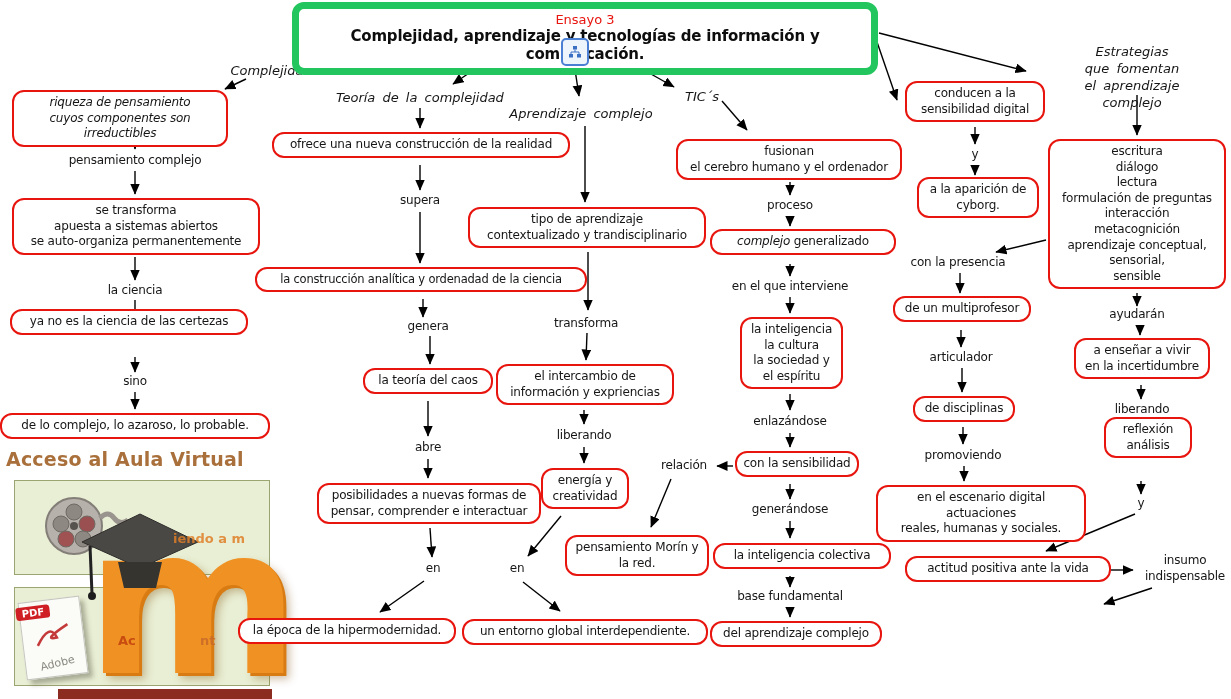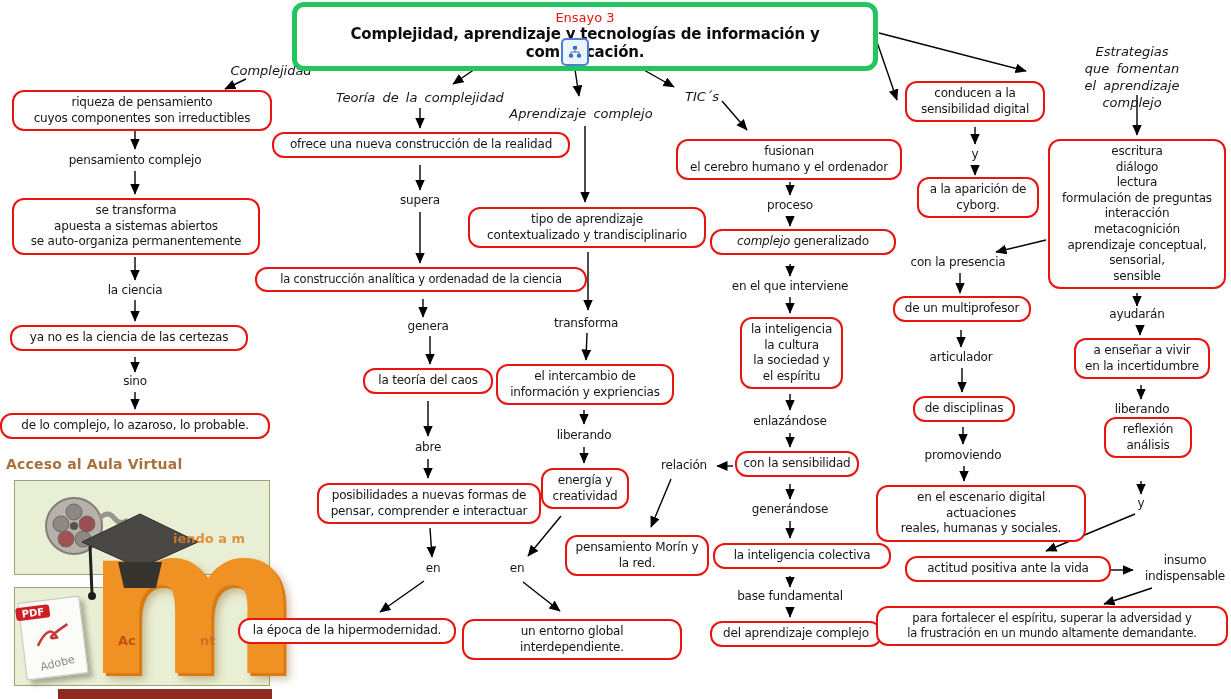--- a/index.html
+++ b/index.html
@@ -1,21 +1,21 @@
 <!DOCTYPE html>
 <html><head>
 <meta charset="utf-8">
 <style>
   html,body{margin:0;padding:0;background:#fff;}
   #canvas{position:relative;width:1231px;height:699px;overflow:hidden;
           font-family:"DejaVu Sans","Liberation Sans",sans-serif;background:#fff;}
 
   
   #bgpage{position:absolute;left:0;top:440px;width:280px;height:259px;z-index:1;}
-  .aula-heading{position:absolute;left:6px;top:16px;font-size:14px;font-weight:bold;color:#a9703c;letter-spacing:.2px;}
+  .aula-heading{position:absolute;left:6px;top:8px;font-size:19px;font-weight:bold;color:#a9703c;letter-spacing:.2px;}
   .panel{position:absolute;left:14px;width:254px;background:#e9efd4;border:1px solid #9ba571;}
   #panel1{top:40px;height:93px;}
   #panel2{top:147px;height:97px;}
   .maroon-bar{position:absolute;left:58px;top:249px;width:214px;height:10px;background:#8c2b20;}
   .frag{position:absolute;color:#e07f28;font-weight:bold;font-size:13px;opacity:.85;}
   #moodle-m{position:absolute;left:86px;top:60px;font-size:205px;font-weight:bold;line-height:1;
             color:#f09123;text-shadow:3px 3px 0 #d87b12,6px 6px 8px rgba(120,70,0,.35);}
   #grad-cap{position:absolute;left:70px;top:62px;}
   #film-reel{position:absolute;left:42px;top:52px;}
   #pdf-icon{position:absolute;left:16px;top:155px;width:80px;height:95px;}
@@ -27,21 +27,21 @@
 
   
   #edges{position:absolute;left:0;top:0;z-index:2;}
   #nodes{position:absolute;left:0;top:0;width:100%;height:100%;z-index:3;pointer-events:none;}
   .node{position:absolute;color:#161616;font-size:12px;line-height:1.3;letter-spacing:-0.2px;
         white-space:pre-line;text-align:center;pointer-events:auto;}
   .node.box{background:#fff;border:2.5px solid #e8140e;border-radius:12px;padding:3px 6px;box-sizing:border-box;}
   .node.label,.node.branch{transform:translate(-50%,-50%);background:transparent;}
   .node.branch{font-weight:normal;font-style:italic;font-size:13px;word-spacing:3px;letter-spacing:0;}
   .cmap-title{position:absolute;left:292px;top:2px;width:586px;z-index:3;background:#fff;
-              border:5px solid #22c55e;border-radius:12px;text-align:center;padding:3px 0 5px;box-sizing:border-box;}
+              border:7px solid #22c55e;border-radius:12px;text-align:center;padding:3px 0 5px;box-sizing:border-box;}
   .cmap-title .t1{color:#e8140e;font-size:13px;}
   .cmap-title .t2{color:#0d0d0d;font-size:15px;font-weight:bold;letter-spacing:-0.2px;}
   #map-icon{position:absolute;left:561px;top:38px;width:24px;height:24px;background:#eef4fc;
             border:2px solid #4a7fd4;border-radius:5px;z-index:4;display:flex;align-items:center;justify-content:center;}
 </style>
 </head>
 <body>
 
 <div id="canvas">
 
@@ -150,40 +150,40 @@
       </g>
   </svg>
 
   <div id="nodes">
       <div class="node branch" style="left: 271px; top: 71px;">Complejidad</div>
       <div class="node branch" style="left: 420px; top: 98px;">Teoría de la complejidad</div>
       <div class="node branch" style="left: 581px; top: 114px;"><span>Aprendizaje </span><span style="font-style: italic;">complejo</span></div>
       <div class="node branch" style="left: 702px; top: 97px;">TIC´s</div>
       <div class="node branch" style="left: 1132px; top: 78px;">Estrategias que fomentan
 el aprendizaje complejo</div>
-      <div class="node box" style="left: 12px; top: 90px; width: 260px;">riqueza de pensamiento
+      <div class="node box" style="left: 12px; top: 90px; width: 216px; font-style: italic;">riqueza de pensamiento
 cuyos componentes son irreductibles</div>
       <div class="node box" style="left: 12px; top: 198px; width: 248px;">se transforma
 apuesta a sistemas abiertos
 se auto-organiza permanentemente</div>
-      <div class="node box" style="left: 10px; top: 325px; width: 238px;">ya no es la ciencia de las certezas</div>
+      <div class="node box" style="left: 10px; top: 309px; width: 238px;">ya no es la ciencia de las certezas</div>
       <div class="node box" style="left: 0px; top: 413px; width: 270px;">de lo complejo, lo azaroso, lo probable.</div>
       <div class="node box" style="left: 272px; top: 132px; width: 298px;">ofrece una nueva construcción de la realidad</div>
       <div class="node box" style="left: 468px; top: 207px; width: 238px;">tipo de aprendizaje
 contextualizado y trandisciplinario</div>
       <div class="node box" style="left: 255px; top: 267px; width: 332px; font-size: 11.5px;">la construcción analítica y ordenadad de la ciencia</div>
       <div class="node box" style="left: 363px; top: 368px; width: 130px;">la teoría del caos</div>
       <div class="node box" style="left: 317px; top: 483px; width: 224px;">posibilidades a nuevas formas de
 pensar, comprender e interactuar</div>
       <div class="node box" style="left: 238px; top: 618px; width: 218px;">la época de la hipermodernidad.</div>
       <div class="node box" style="left: 496px; top: 364px; width: 178px;">el intercambio de
 información y expriencias</div>
       <div class="node box" style="left: 541px; top: 468px; width: 88px;">energía y
 creatividad</div>
-      <div class="node box" style="left: 462px; top: 619px; width: 220px;">un entorno global interdependiente.</div>
+      <div class="node box" style="left: 462px; top: 619px; width: 246px;">un entorno global interdependiente.</div>
       <div class="node box" style="left: 565px; top: 535px; width: 144px;">pensamiento Morín y
 la red.</div>
       <div class="node box" style="left: 676px; top: 139px; width: 226px;">fusionan
 el cerebro humano y el ordenador</div>
       <div class="node box" style="left: 710px; top: 229px; width: 186px;"><span style="font-style: italic;">complejo </span><span> generalizado</span></div>
       <div class="node box" style="left: 740px; top: 317px; width: 103px;">la inteligencia
 la cultura
 la sociedad y
 el espíritu</div>
       <div class="node box" style="left: 735px; top: 451px; width: 124px;">con la sensibilidad</div>
@@ -201,22 +201,20 @@
 metacognición
 aprendizaje conceptual,
 sensorial,
 sensible</div>
       <div class="node box" style="left: 893px; top: 296px; width: 138px;">de un multiprofesor</div>
       <div class="node box" style="left: 913px; top: 396px; width: 102px;">de disciplinas</div>
       <div class="node box" style="left: 876px; top: 485px; width: 210px;">en el escenario digital
 actuaciones
 reales, humanas y sociales.</div>
       <div class="node box" style="left: 905px; top: 556px; width: 206px;">actitud positiva ante la vida</div>
-      <div class="node box" style="left: 876px; top: 606px; width: 352px; font-size: 11.5px;">para fortalecer el espíritu, superar la adversidad y
-la frustración en un mundo altamente demandante.</div>
       <div class="node box" style="left: 1074px; top: 338px; width: 136px;">a enseñar a vivir
 en la incertidumbre</div>
       <div class="node box" style="left: 1104px; top: 417px; width: 88px;">reflexión
 análisis</div>
       <div class="node label" style="left: 135px; top: 161px;">pensamiento complejo</div>
       <div class="node label" style="left: 135px; top: 291px;">la ciencia</div>
       <div class="node label" style="left: 135px; top: 382px;">sino</div>
       <div class="node label" style="left: 420px; top: 201px;">supera</div>
       <div class="node label" style="left: 428px; top: 327px;">genera</div>
       <div class="node label" style="left: 586px; top: 324px;">transforma</div>

